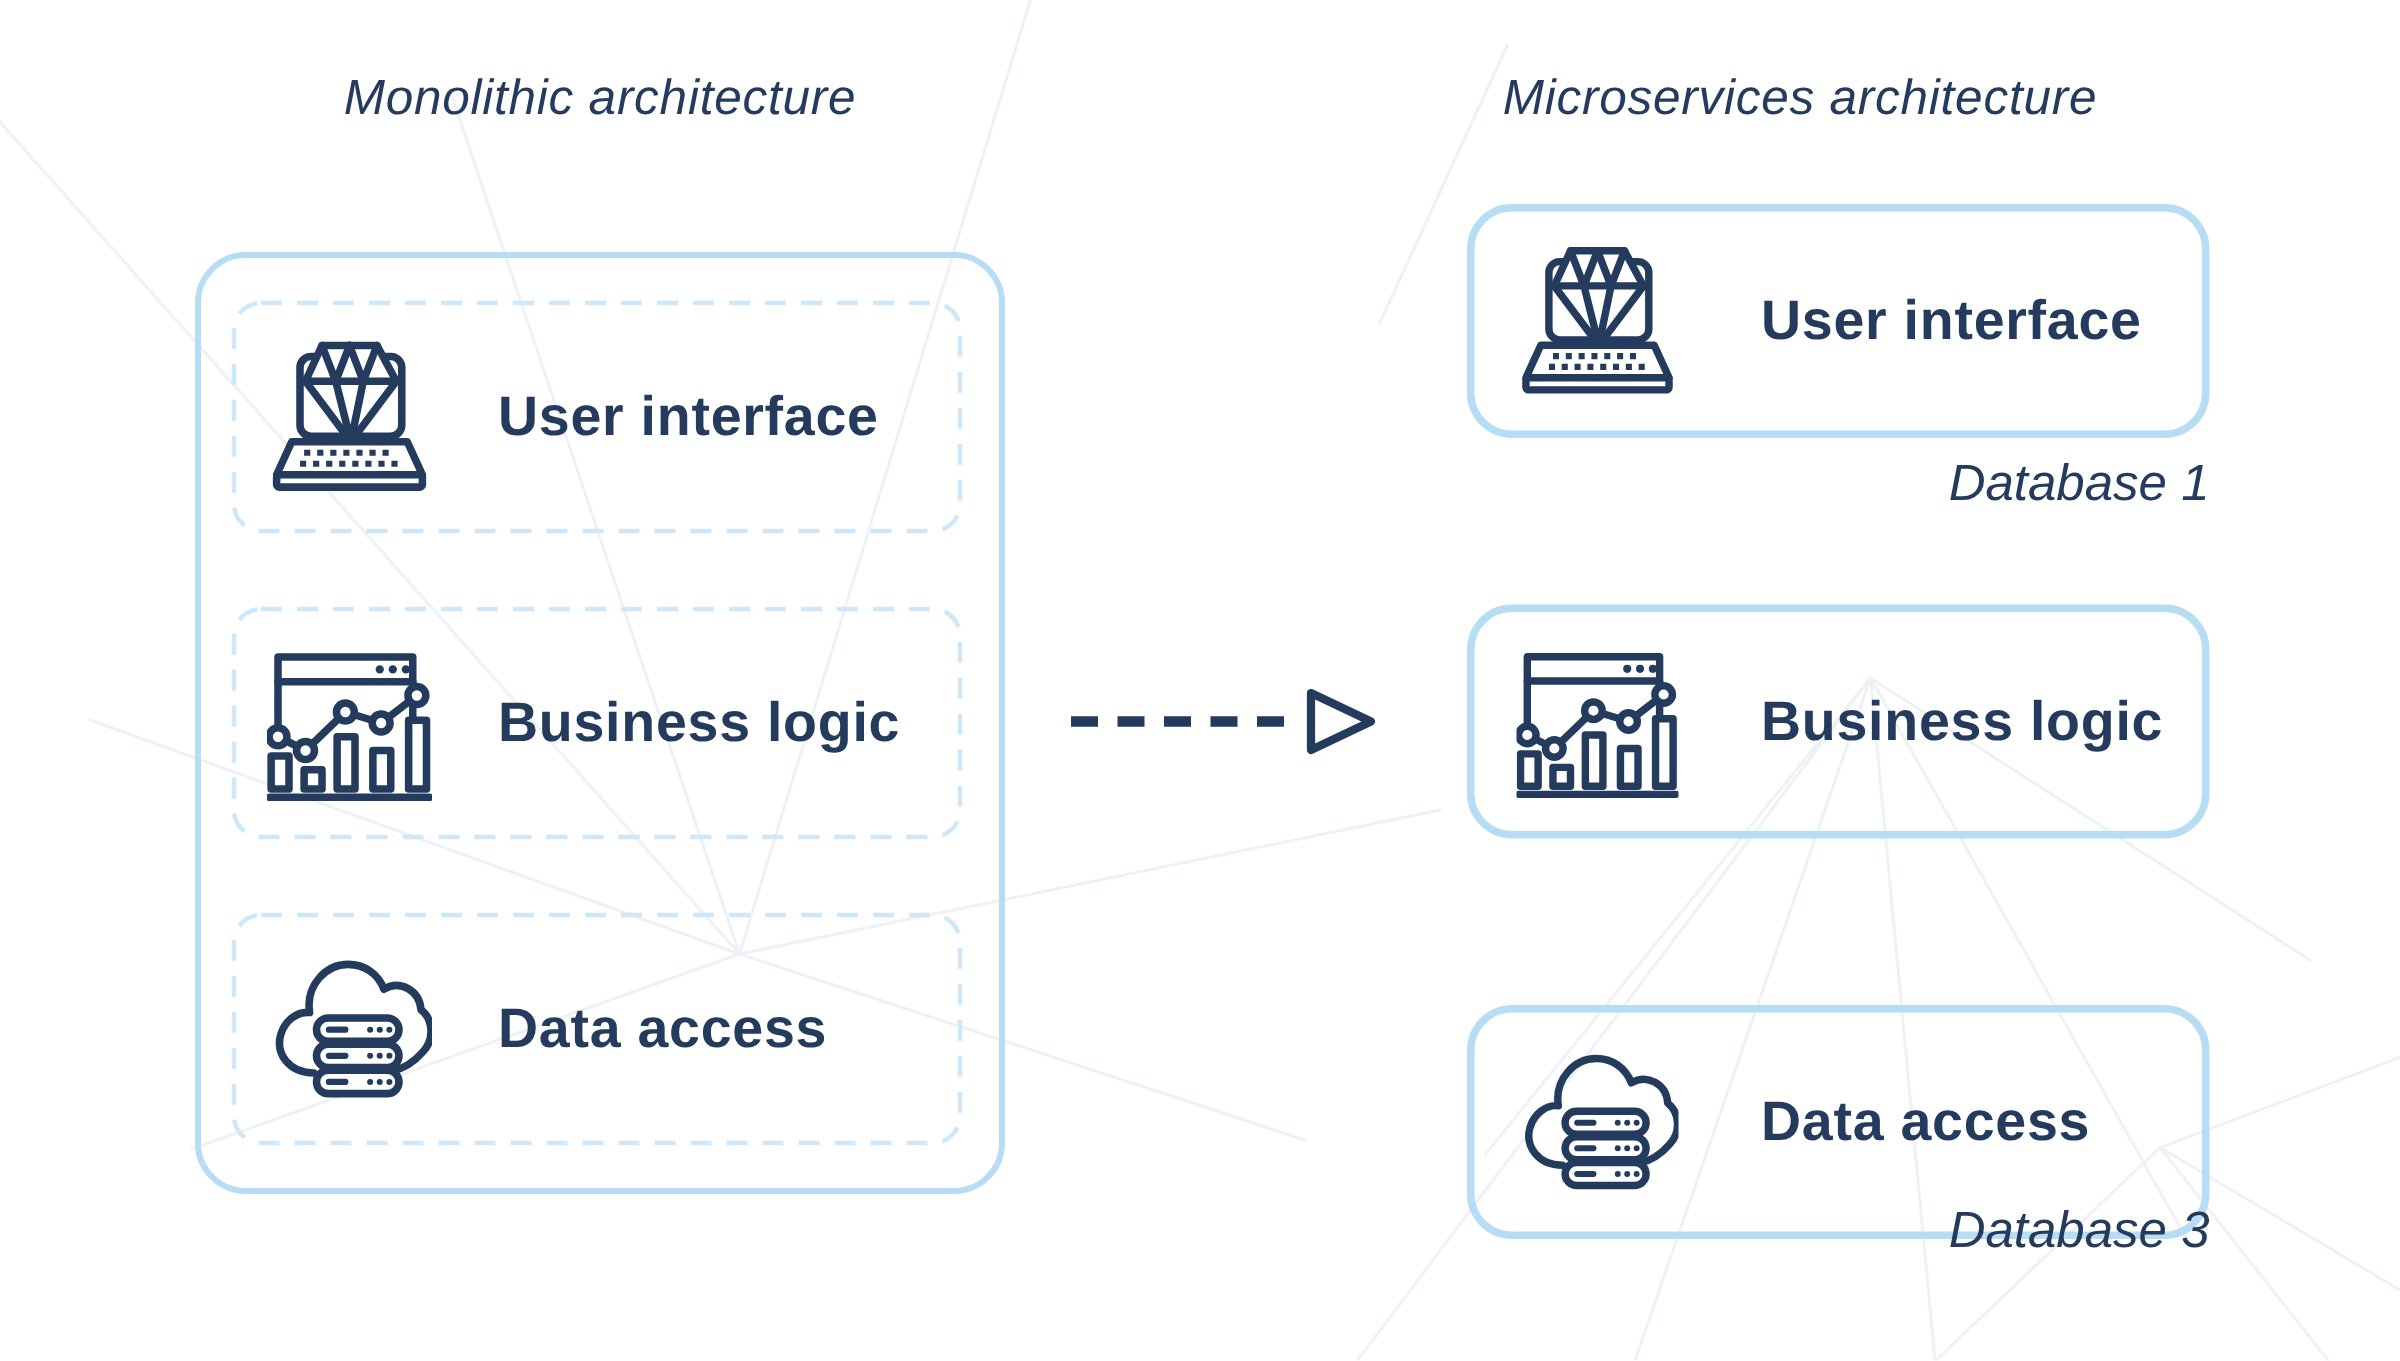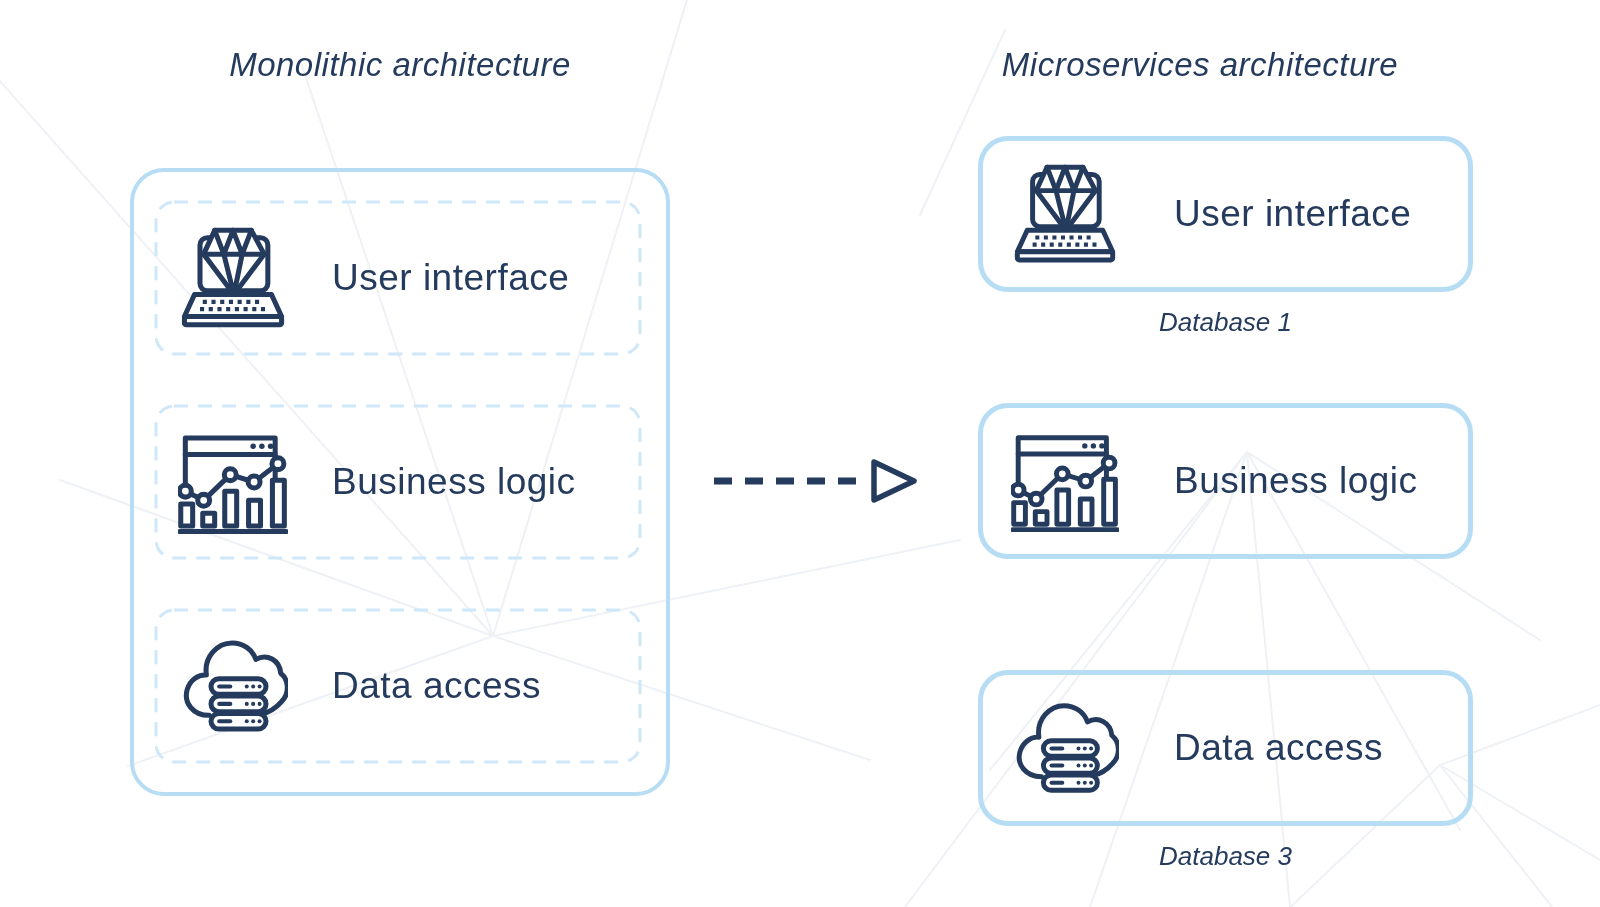--- a/index.html
+++ b/index.html
@@ -24,36 +24,36 @@
   .mono-container{
     position:absolute;left:130px;top:168px;width:540px;height:628px;
     border:4px solid var(--box-border);border-radius:34px;box-sizing:border-box;
   }
   .layer-card{
     position:absolute;left:154px;width:488px;height:156px;
     display:flex;align-items:center;padding-left:24px;gap:44px;box-sizing:border-box;
   }
   .layer-card .dash-rect{position:absolute;left:0;top:0;}
   .card-label{
-    font-size:37px;font-weight:400;letter-spacing:.5px;color:var(--navy);white-space:nowrap;
+    font-size:37px;font-weight:700;letter-spacing:.5px;color:var(--navy);white-space:nowrap;
     position:relative;z-index:2;
   }
   .service-card{
     position:absolute;left:978px;width:495px;height:156px;
     border:5px solid var(--box-border);border-radius:30px;box-sizing:border-box;
     display:flex;align-items:center;padding-left:28px;gap:55px;
   }
   .db-caption{
-    position:absolute;font-size:26px;font-style:italic;font-weight:400;
-    text-align:center;line-height:32px;color:var(--navy);
+    position:absolute;font-size:34px;font-style:italic;font-weight:400;
+    text-align:right;line-height:32px;color:var(--navy);
   }
   .db-mono{left:130px;width:540px;top:797px;}
   .db-1{left:978px;width:495px;top:306px;}
   .db-2{left:978px;width:495px;top:573px;}
-  .db-3{left:978px;width:495px;top:840px;}
+  .db-3{left:978px;width:495px;top:804px;}
   .arrow-wrap{position:absolute;left:708px;top:451px;}
   .icon{flex:none;position:relative;z-index:1;}
   
   .st, .st *{stroke:var(--navy);stroke-width:5.5;fill:none;stroke-linejoin:round;stroke-linecap:round;}
   .st .mask{fill:#fff;}
   .st .dot{fill:var(--navy);stroke:none;}
   .st .keys{stroke-width:4.5;stroke-linecap:butt;stroke-dasharray:4.5 5;}
   .st .pin{stroke-width:4.5;}
   .meshln{stroke:var(--mesh);stroke-width:2;fill:none;stroke-linecap:round;}
   .arrow-line{stroke:var(--navy);stroke-width:7;stroke-dasharray:18 13;}

